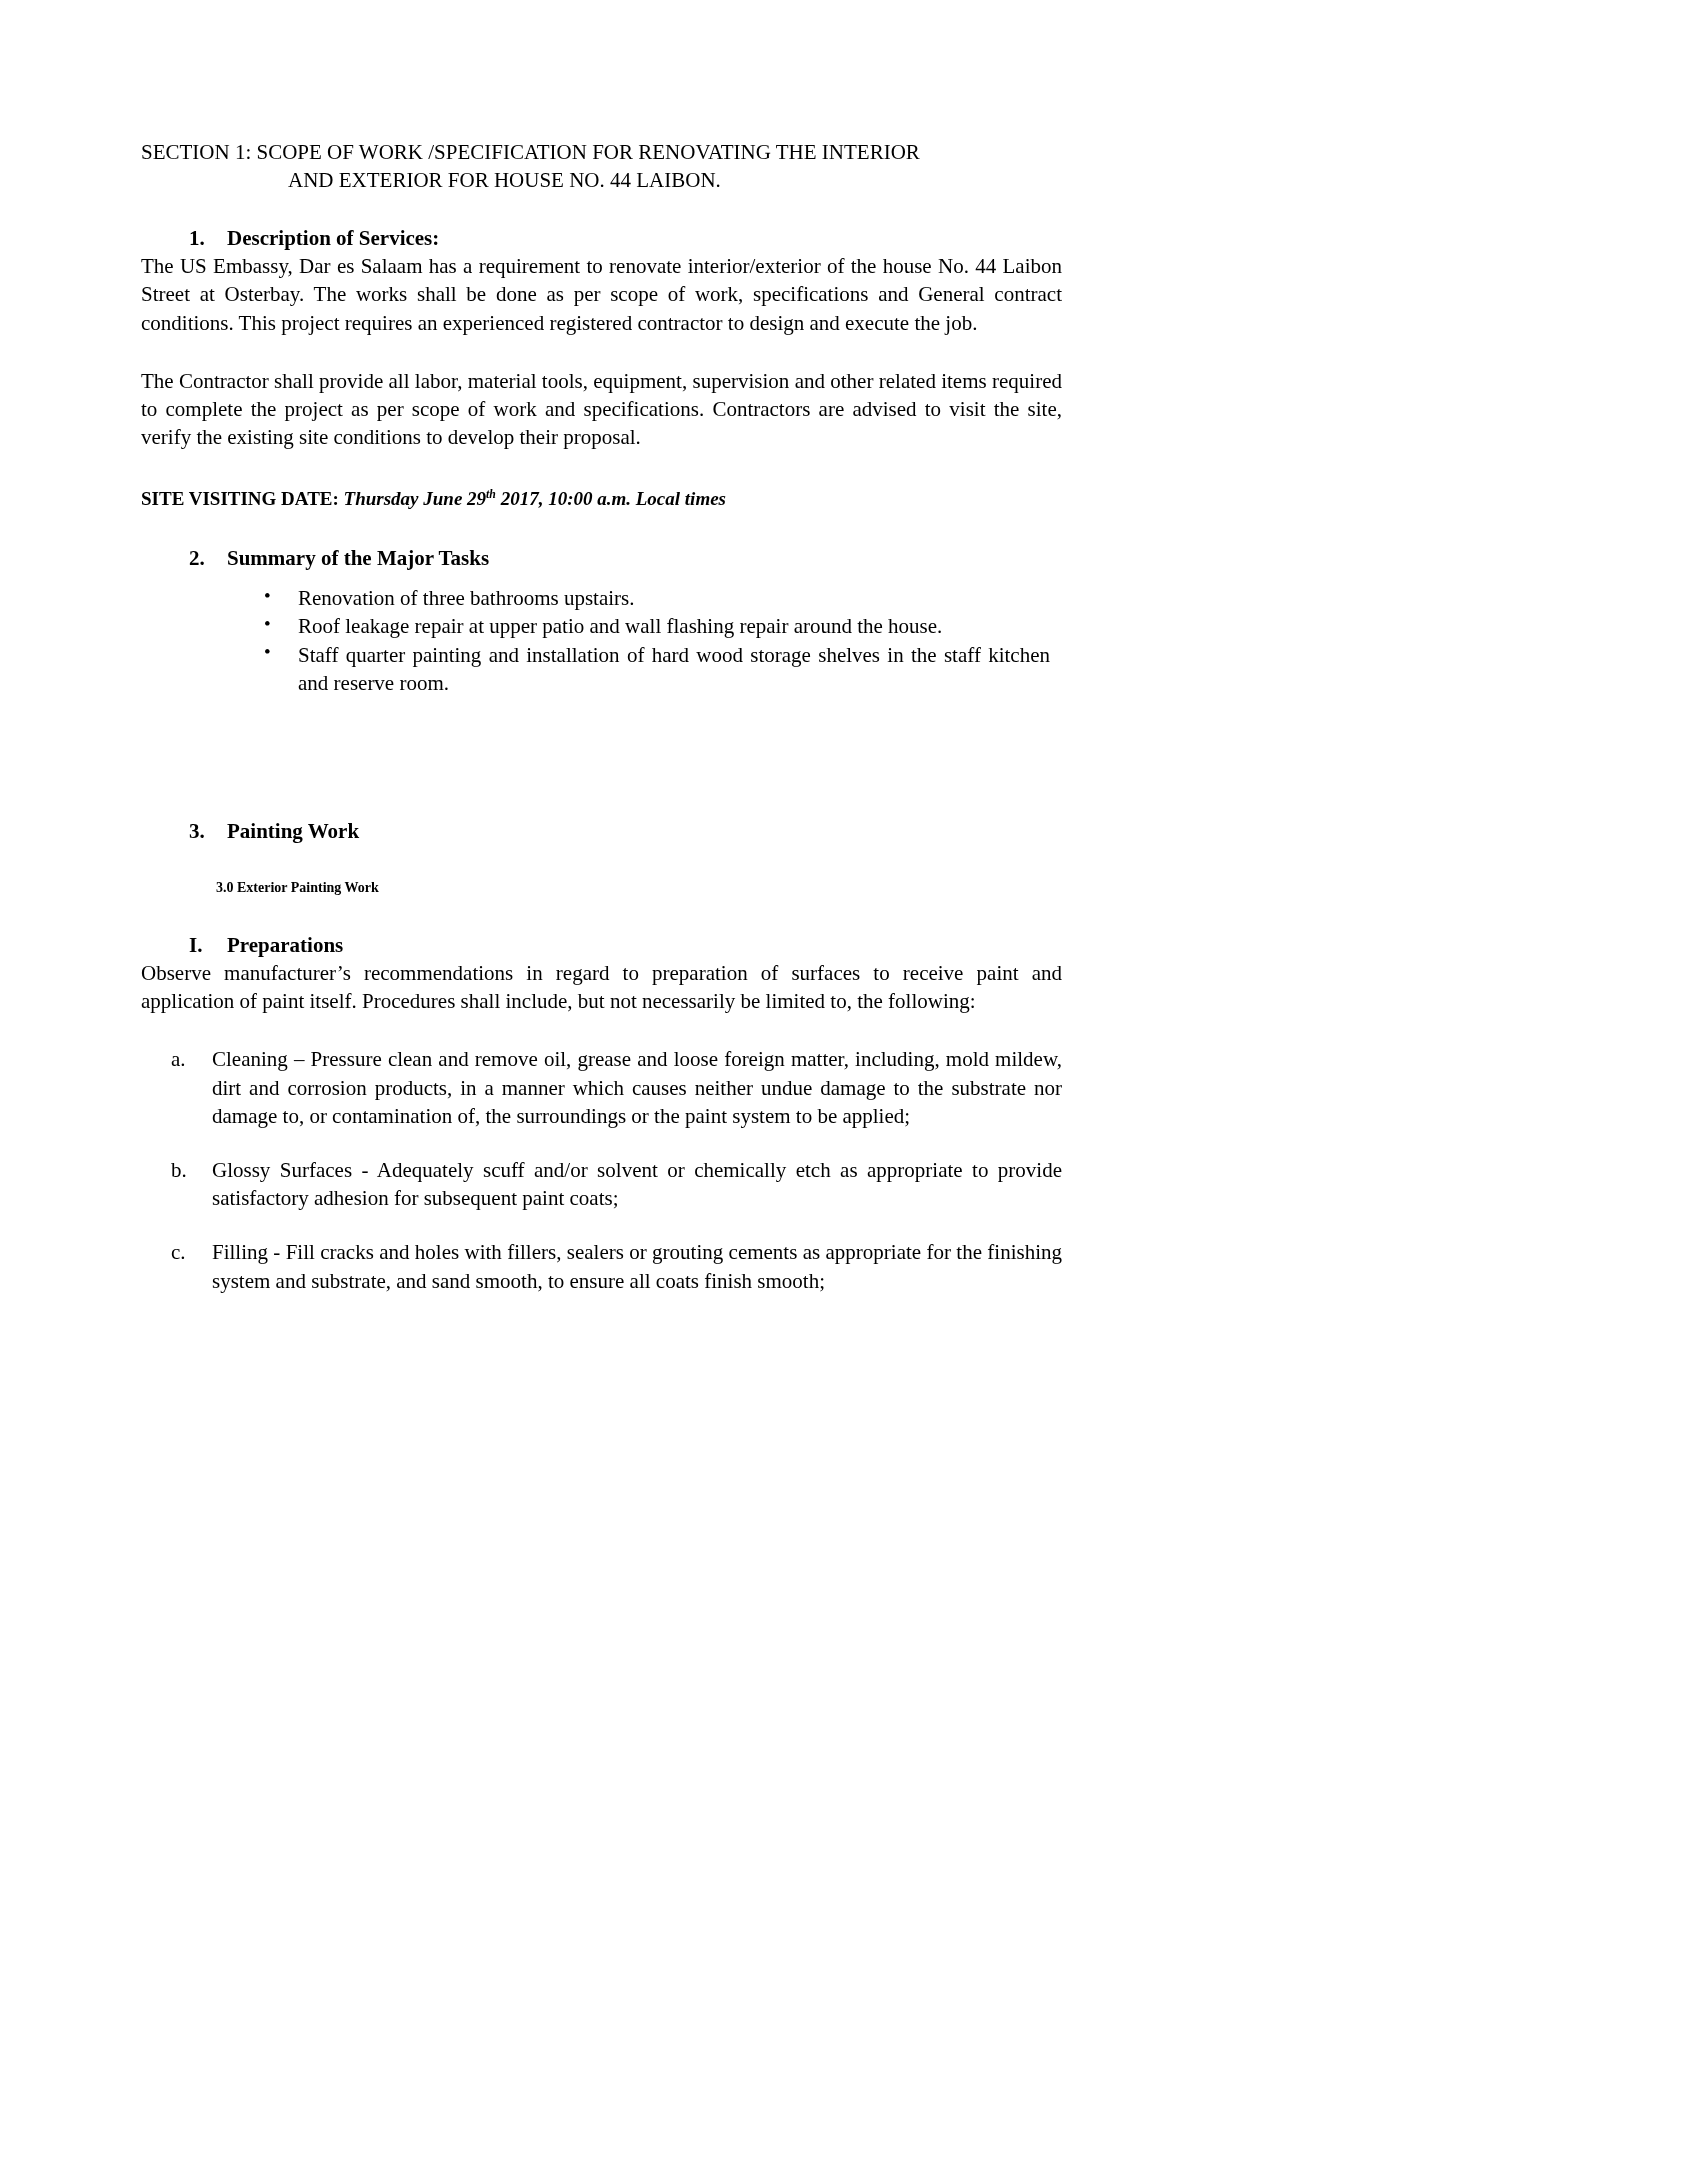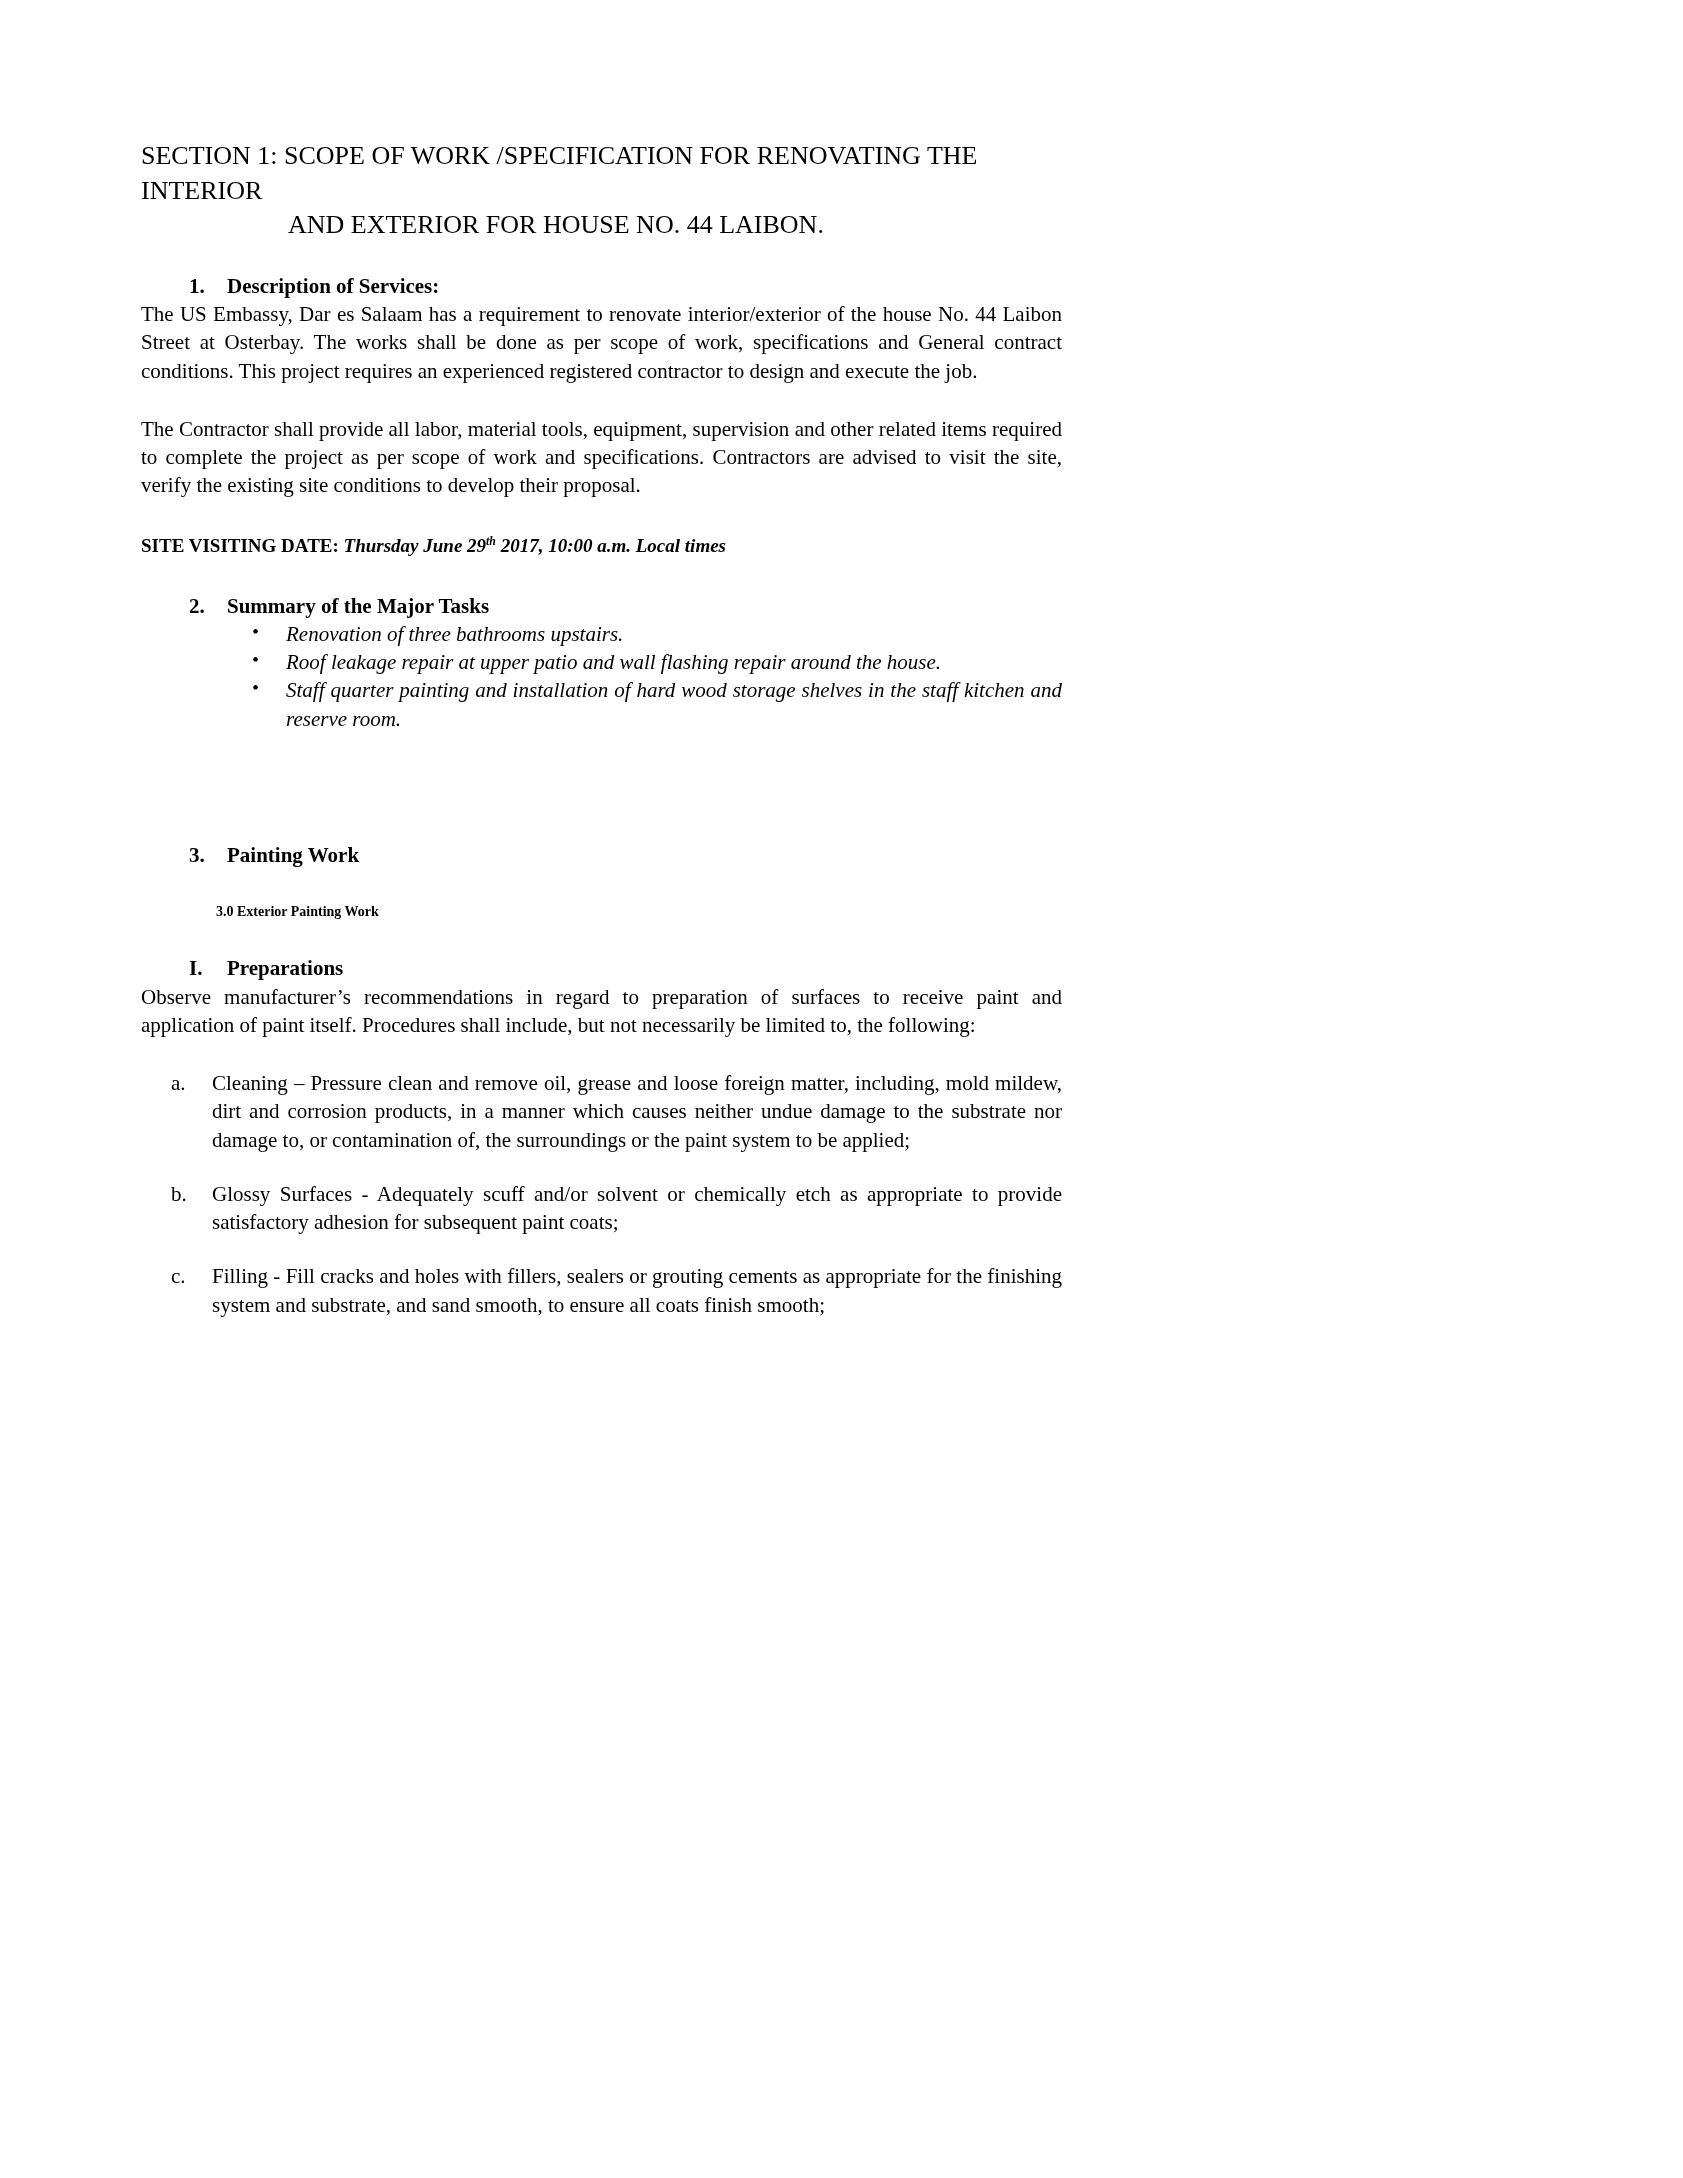--- a/index.html
+++ b/index.html
@@ -24,21 +24,21 @@
 
   
   .content {
     position: absolute;
     left: 141px;
     top: 139px;
     width: 921px;
   }
 
   .doc-title {
-    font-size: 26px;
+    font-size: 21px;
     line-height: 1.33;
     text-align: left;
     margin: 0 0 0 0;
     font-weight: normal;
   }
   .doc-title .line2 {
     display: block;
     padding-left: 147px;
   }
   .spacer-md { height: 30px; }
@@ -82,23 +82,22 @@
     font-style: italic;
   }
   .site-date sup {
     font-size: 0.62em;
     vertical-align: super;
     line-height: 0;
   }
 
   ul.bullets {
     list-style: none;
-    margin: 0;
+    margin: 12px;
     padding: 0;
-    font-style: italic;
   }
   ul.bullets > li {
     position: relative;
     font-size: 21px;
     line-height: 1.345;
     padding-left: 145px;
     text-align: justify;
     text-justify: inter-word;
   }
   ul.bullets > li::before {

